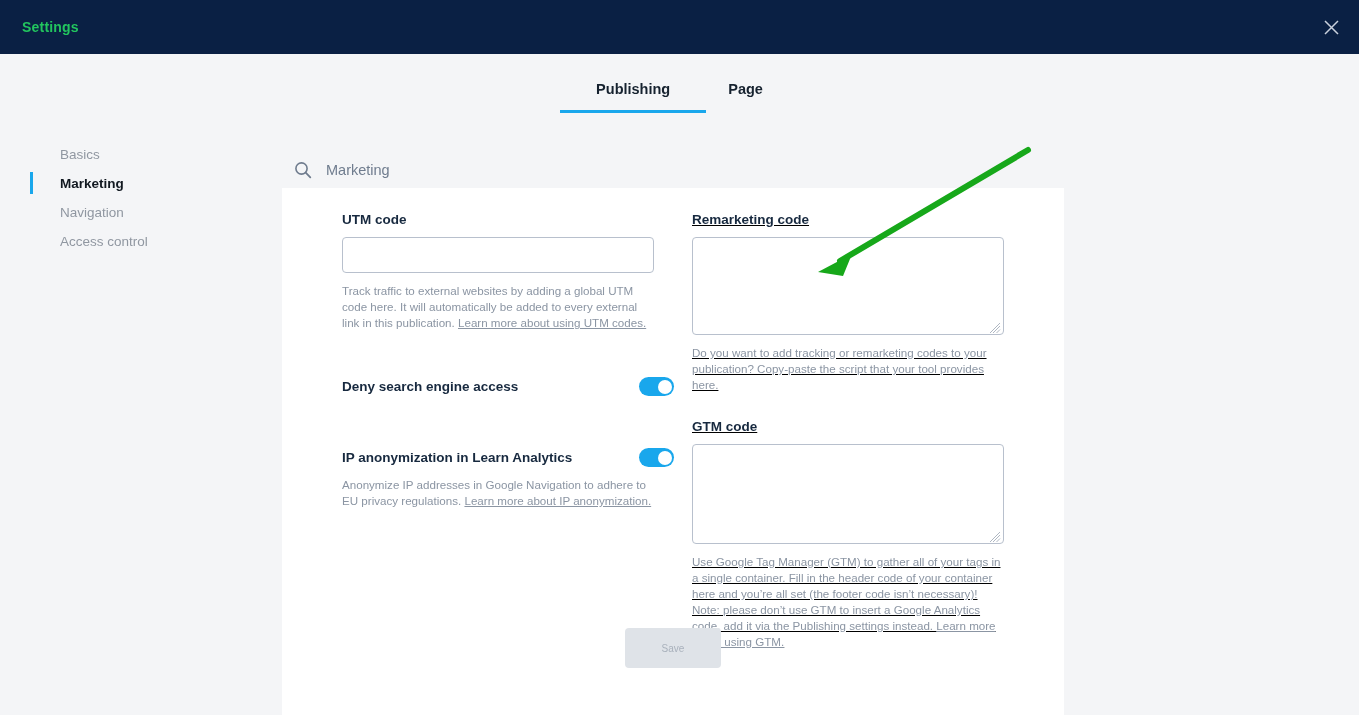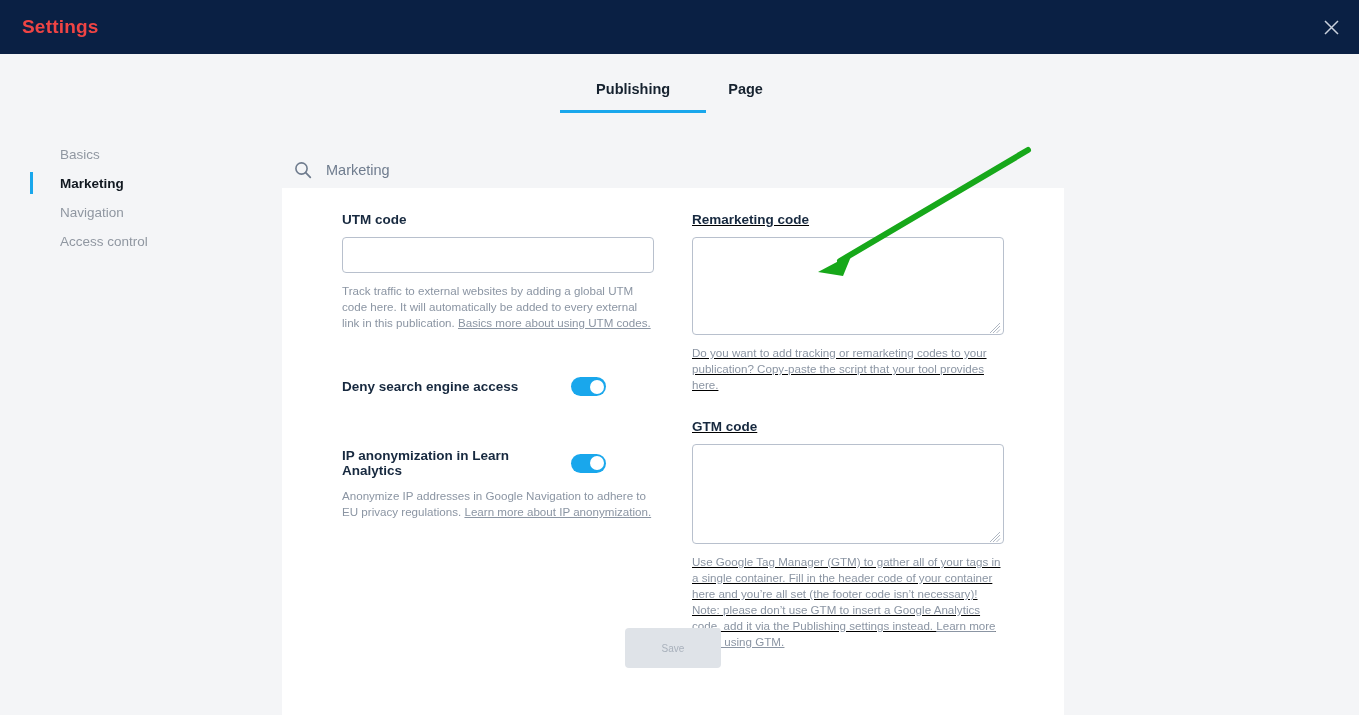--- a/index.html
+++ b/index.html
@@ -19,22 +19,22 @@
 
   
   .topbar {
     position: absolute; left: 0; top: 0;
     width: 1359px; height: 54px;
     background: #0a2044;
     display: flex; align-items: center;
   }
   .topbar-title {
     margin-left: 22px;
-    color: #ef4444;
-    font-size: 19px;
+    color: #22c55e;
+    font-size: 14px;
     font-weight: bold;
     letter-spacing: .2px;
   }
   .close-btn {
     position: absolute; right: 12px; top: 11px;
     width: 32px; height: 32px;
     display: flex; align-items: center; justify-content: center;
     cursor: pointer;
   }
   .close-btn svg { display: block; }
@@ -159,21 +159,21 @@
   .code-area.gtm { height: 100px; }
   .resize-grip {
     position: absolute; right: 2px; bottom: 2px;
     width: 12px; height: 12px;
     pointer-events: none;
   }
 
   
   .toggle-row {
     display: flex; align-items: center; justify-content: space-between;
-    width: 264px;
+    width: 332px;
   }
   .toggle-row .field-label { margin-bottom: 0; }
   .switch {
     width: 35px; height: 19px;
     border-radius: 10px;
     background: #19a7ec;
     position: relative;
     cursor: pointer;
     flex: none;
   }
@@ -260,21 +260,21 @@
   </div>
 
   <div class="panel">
 
     <div class="col-left">
 
       <div>
         <div class="field-label">UTM code</div>
         <input class="text-input" type="text" placeholder="" style="">
         <div class="hint">
-          <span>Track traffic to external websites by adding a global UTM code here. It will automatically be added to every external link in this publication. </span><a class="inline-link">Basics more about using UTM codes.</a>
+          <span>Track traffic to external websites by adding a global UTM code here. It will automatically be added to every external link in this publication. </span><a class="inline-link">Learn more about using UTM codes.</a>
         </div>
       </div>
 
       <div style="margin-top:46px;">
         <div class="toggle-row">
           <div class="field-label">Deny search engine access</div>
           <div class="switch">
             <div class="knob"></div>
           </div>
         </div>

